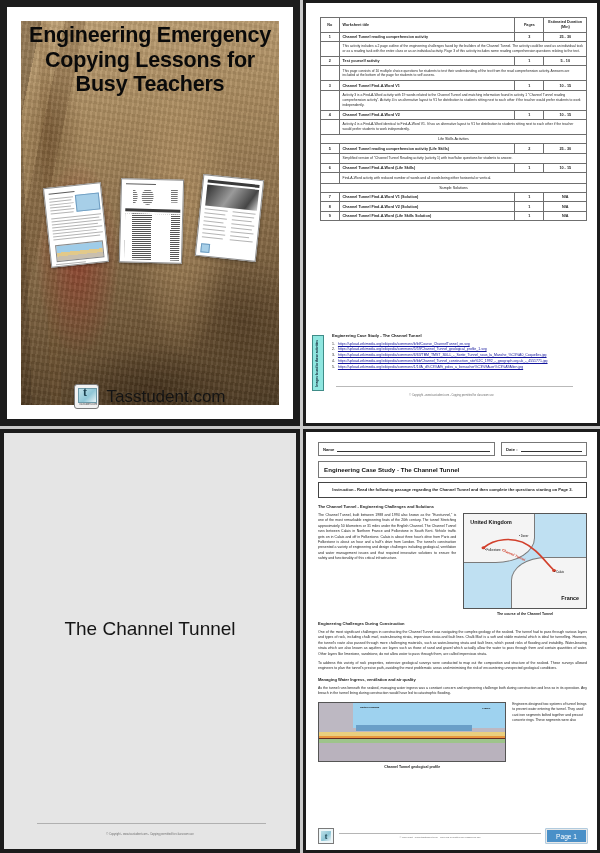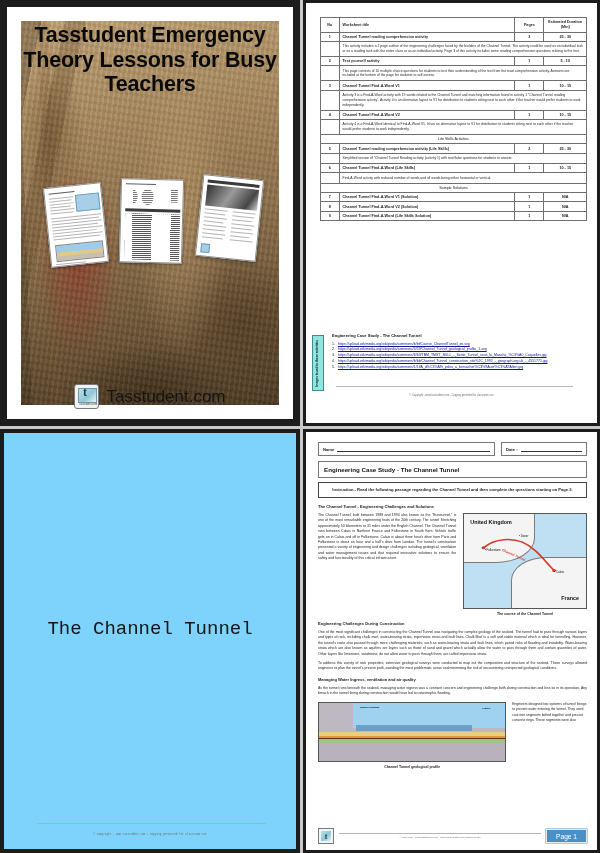--- a/index.html
+++ b/index.html
@@ -123,21 +123,21 @@
     writing-mode:vertical-rl; transform:rotate(180deg);
     font-size:3.1px; font-weight:bold; color:#123; line-height:1.25; text-align:center;
   }
   .ftr {
     position:absolute; left:40px; right:40px; bottom:26px; text-align:center;
     font-size:2.6px; color:#6e6e6e;
   }
   .ftr-rule{ position:absolute; left:30px; right:24px; bottom:36px; height:1px; background:#b9b9b9; }
 
   
-  .blank-page { position:absolute; inset:0; background:#7dd3fc;font-family:Liberation Mono, monospace; }
+  .blank-page { position:absolute; inset:0; background:#e5e5e5; }
   .blank-title {
     position:absolute; left:0; right:0; top:185px; text-align:center;
     font-size:19px; color:#151515;
   }
   .blank-rule { position:absolute; left:33px; right:30px; bottom:25px; height:1.2px; background:#b0b0b0; }
   .blank-ftr {
     position:absolute; left:0; right:0; bottom:13px; text-align:center;
     font-size:2.7px; color:#6e6e6e;
   }
 
@@ -225,21 +225,21 @@
 </head>
 <body>
 
 <div class="sheet">
 
   <div class="quad" id="q-cover">
     <div class="cover-outer">
       <div class="cover-white">
         <div class="cover-img"></div>
 
-        <div class="cover-title">Tasstudent Emergency Theory Lessons for Busy Teachers</div>
+        <div class="cover-title">Engineering Emergency Copying Lessons for Busy Teachers</div>
 
         <div class="thumbs">
           <div class="thumb tA">
             <div class="tline" style="top:5px;width:26px;height:1.4px;background:#5b5b5b"></div>
             <div class="tblue" style="left:30px;top:9px;width:24px;height:17px"></div>
             <div class="tline" style="top:10px;width:24px"></div>
             <div class="tline" style="top:13px;width:22px"></div>
             <div class="tline" style="top:16px;width:24px"></div>
             <div class="tline" style="top:19px;width:21px"></div>
             <div class="tline" style="top:22px;width:24px"></div>

